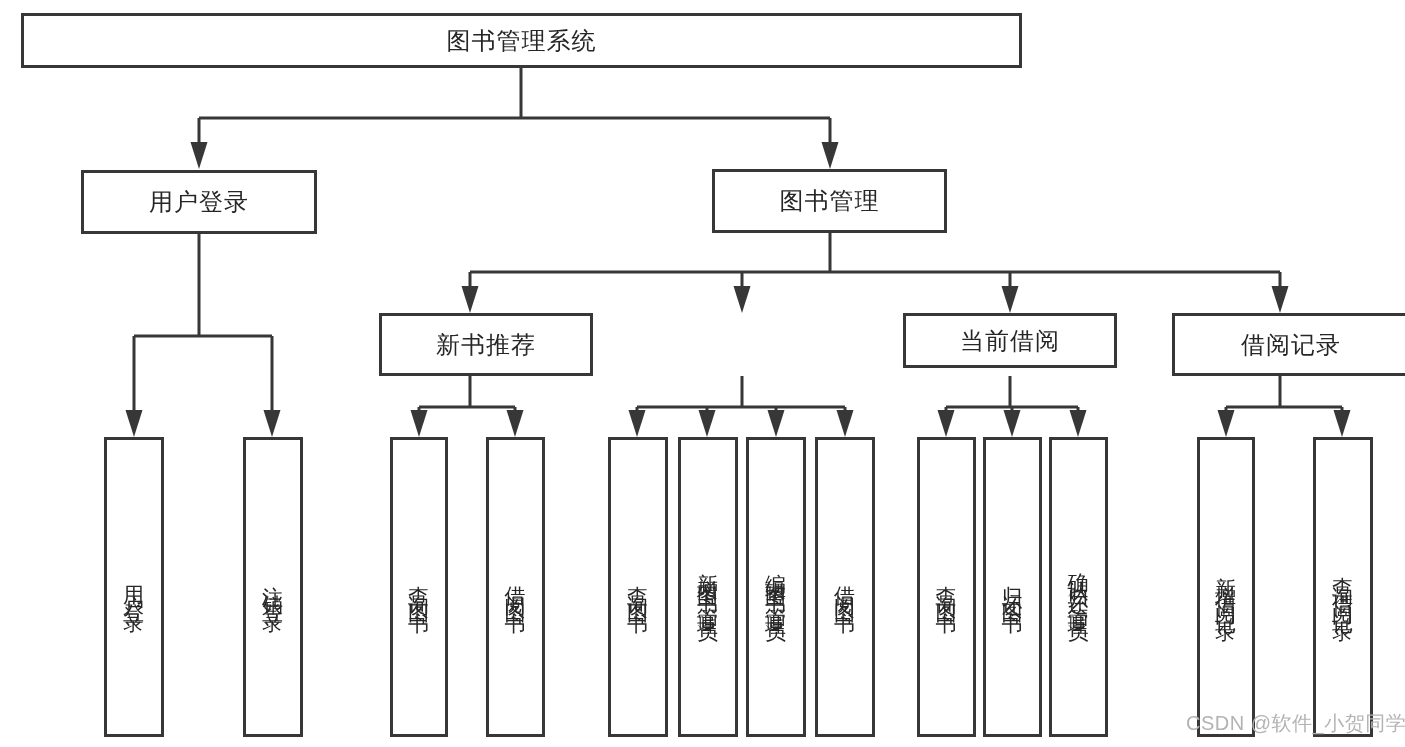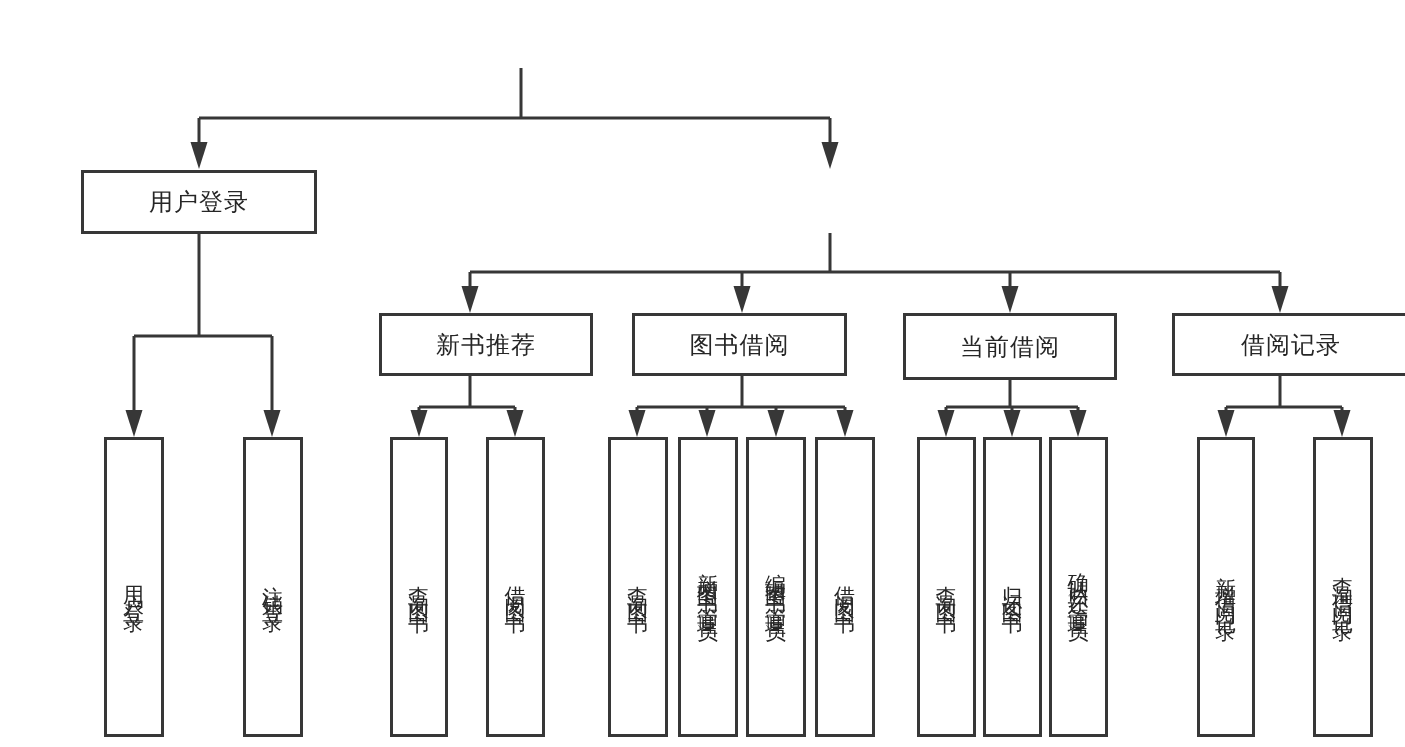--- a/index.html
+++ b/index.html
@@ -75,32 +75,35 @@
       <polygon points="767.5,410 784.5,410 776,437"></polygon>
       <polygon points="836.5,410 853.5,410 845,437"></polygon>
       <polygon points="937.5,410 954.5,410 946,437"></polygon>
       <polygon points="1003.5,410 1020.5,410 1012,437"></polygon>
       <polygon points="1069.5,410 1086.5,410 1078,437"></polygon>
       <polygon points="1217.5,410 1234.5,410 1226,437"></polygon>
       <polygon points="1333.5,410 1350.5,410 1342,437"></polygon>
     </g>
   </svg>
 
+  <div class="node h" style="left:21px;top:13px;width:1001px;height:55px">
+    <span>图书管理系统</span>
+  </div>
 
   <div class="node h" style="left:81px;top:170px;width:236px;height:64px">
     <span>用户登录</span>
+  </div>
+  <div class="node h" style="left:712px;top:169px;width:235px;height:64px">
+    <span>图书管理</span>
   </div>
 
   <div class="node h" style="left:379px;top:313px;width:214px;height:63px">
     <span>新书推荐</span>
   </div>
-  <div class="node h" style="left:632px;top:313px;width:215px;height:63px">
-    <span>图书借阅</span>
-  </div>
-  <div class="node h" style="left:903px;top:313px;width:214px;height:67px">
+  <div class="node h" style="left:903px;top:313px;width:214px;height:55px">
     <span>当前借阅</span>
   </div>
   <div class="node h" style="left:1172px;top:313px;width:238px;height:63px">
     <span>借阅记录</span>
   </div>
 
   <div class="node v" style="left:104px;top:437px;width:60px;height:300px">
     <span>用户登录</span>
   </div>
   <div class="node v" style="left:243px;top:437px;width:60px;height:300px">
@@ -137,14 +140,15 @@
     <span class="long">确认归还（管理员）</span>
   </div>
 
   <div class="node v" style="left:1197px;top:437px;width:58px;height:300px">
     <span>新增借阅记录</span>
   </div>
   <div class="node v" style="left:1313px;top:437px;width:60px;height:300px">
     <span>查询借阅记录</span>
   </div>
 
+  <div class="watermark">CSDN @软件_小贺同学</div>
 
 </div>
 
 </body></html>

